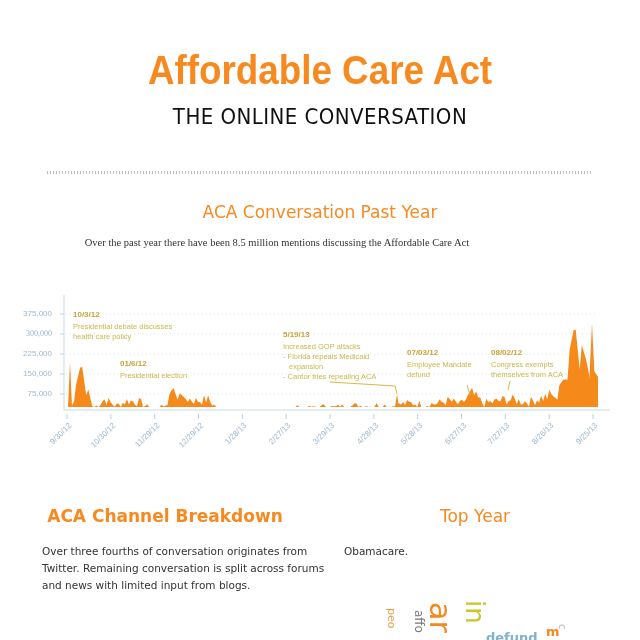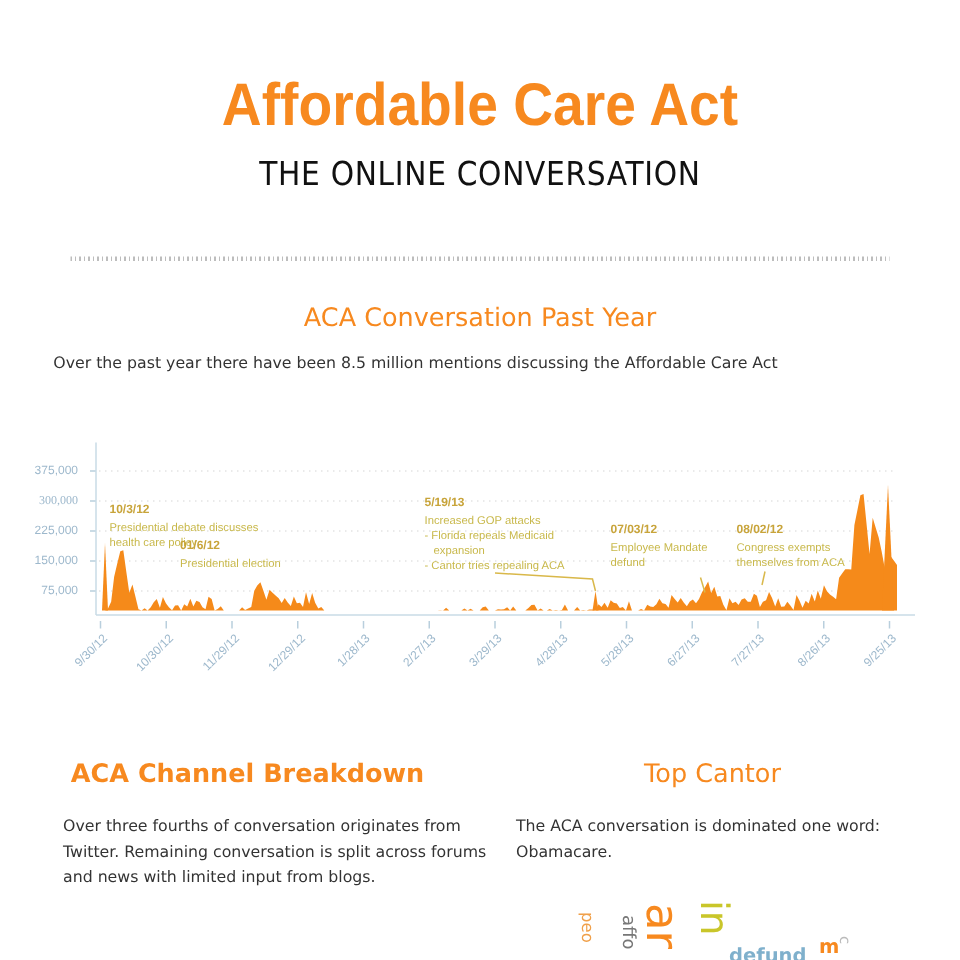--- a/index.html
+++ b/index.html
@@ -19,21 +19,21 @@
   .w { position:absolute; white-space:nowrap; font-family:"DejaVu Sans", sans-serif; }
 </style>
 </head>
 <body>
 
 <div class="title">Affordable Care Act</div>
 <div class="subtitle">THE ONLINE CONVERSATION</div>
 <div class="divider"></div>
 
 <div class="sec-title" style="top:202px; left:0; width:640px;">ACA Conversation Past Year</div>
-<div class="sec-desc" style="top:234px; left:0; width:554px; text-align:center;">Over the past year there have been 8.5 million mentions discussing the Affordable Care Act</div>
+<div class="sec-desc" style="top:234px; left:0; width:554px; text-align:center;font-family:Liberation Serif, serif;">Over the past year there have been 8.5 million mentions discussing the Affordable Care Act</div>
 
 <div class="chart">
   <svg id="chart-svg" width="640" height="180" style="position:absolute; left:0; top:0;">
       <line x1="66" x2="598" y1="24" y2="24" stroke="#e3e3e3" stroke-dasharray="1,3"></line>
       <line x1="60" x2="64" y1="24" y2="24" stroke="#b9cfdd"></line>
       <line x1="66" x2="598" y1="44" y2="44" stroke="#e3e3e3" stroke-dasharray="1,3"></line>
       <line x1="60" x2="64" y1="44" y2="44" stroke="#b9cfdd"></line>
       <line x1="66" x2="598" y1="64" y2="64" stroke="#e3e3e3" stroke-dasharray="1,3"></line>
       <line x1="60" x2="64" y1="64" y2="64" stroke="#b9cfdd"></line>
       <line x1="66" x2="598" y1="84" y2="84" stroke="#e3e3e3" stroke-dasharray="1,3"></line>
@@ -79,21 +79,21 @@
       <div class="xlab" style="left: 226.167px; width: 60px; top: 131px;">2/27/13</div>
       <div class="xlab" style="left: 270px; width: 60px; top: 131px;">3/29/13</div>
       <div class="xlab" style="left: 313.833px; width: 60px; top: 131px;">4/28/13</div>
       <div class="xlab" style="left: 357.667px; width: 60px; top: 131px;">5/28/13</div>
       <div class="xlab" style="left: 401.5px; width: 60px; top: 131px;">6/27/13</div>
       <div class="xlab" style="left: 445.333px; width: 60px; top: 131px;">7/27/13</div>
       <div class="xlab" style="left: 489.167px; width: 60px; top: 131px;">8/26/13</div>
       <div class="xlab" style="left: 533px; width: 60px; top: 131px;">9/25/13</div>
     </div>
 
-  <div class="ann" style="left:73px; top:20px;margin-top:25px;">
+  <div class="ann" style="left:73px; top:20px;">
     <div class="d">10/3/12</div>
     <div>Presidential debate discusses</div>
     <div>health care policy</div>
   </div>
   <div class="ann" style="left:120px; top:69px;">
     <div class="d">01/6/12</div>
     <div>Presidential election</div>
   </div>
   <div class="ann" style="left:283px; top:40px;">
     <div class="d">5/19/13</div>
@@ -114,23 +114,22 @@
   </div>
 </div>
 
 <div class="sec-title" style="top:506px; left:0; width:330px;font-weight:bold;">ACA Channel Breakdown</div>
 <div class="sec-desc" style="top:543px; left:42px; width:300px;">
   <div>Over three fourths of conversation originates from</div>
   <div>Twitter. Remaining conversation is split across forums</div>
   <div>and news with limited input from blogs.</div>
 </div>
 
-<div class="sec-title" style="top:506px; left:330px; width:290px;">Top Cantor</div>
+<div class="sec-title" style="top:506px; left:330px; width:290px;">Top Year</div>
 <div class="sec-desc" style="top:543px; left:344px; width:290px;">
-  <div>The ACA conversation is dominated one word:</div>
   <div>Obamacare.</div>
 </div>
 
 <div class="words">
   <div class="w" style="left:18px; top:8px; color:#f0a04a; font-size:11px; transform:rotate(90deg); transform-origin:left top;">peo</div>
   <div class="w" style="left:46px; top:10px; color:#777; font-size:12px; transform:rotate(90deg); transform-origin:left top;">affo</div>
   <div class="w" style="left:78px; top:2px; color:#f7891f; font-size:30px; transform:rotate(90deg); transform-origin:left top;">ar</div>
   <div class="w" style="left:110px; top:0px; color:#c9c62a; font-size:26px; transform:rotate(90deg); transform-origin:left top;">in</div>
   <div class="w" style="left:106px; top:30px; color:#7fb0cc; font-size:13px; font-weight:bold;">defund</div>
   <div class="w" style="left:166px; top:24px; color:#f7891f; font-size:13px; font-weight:bold;">m</div>

